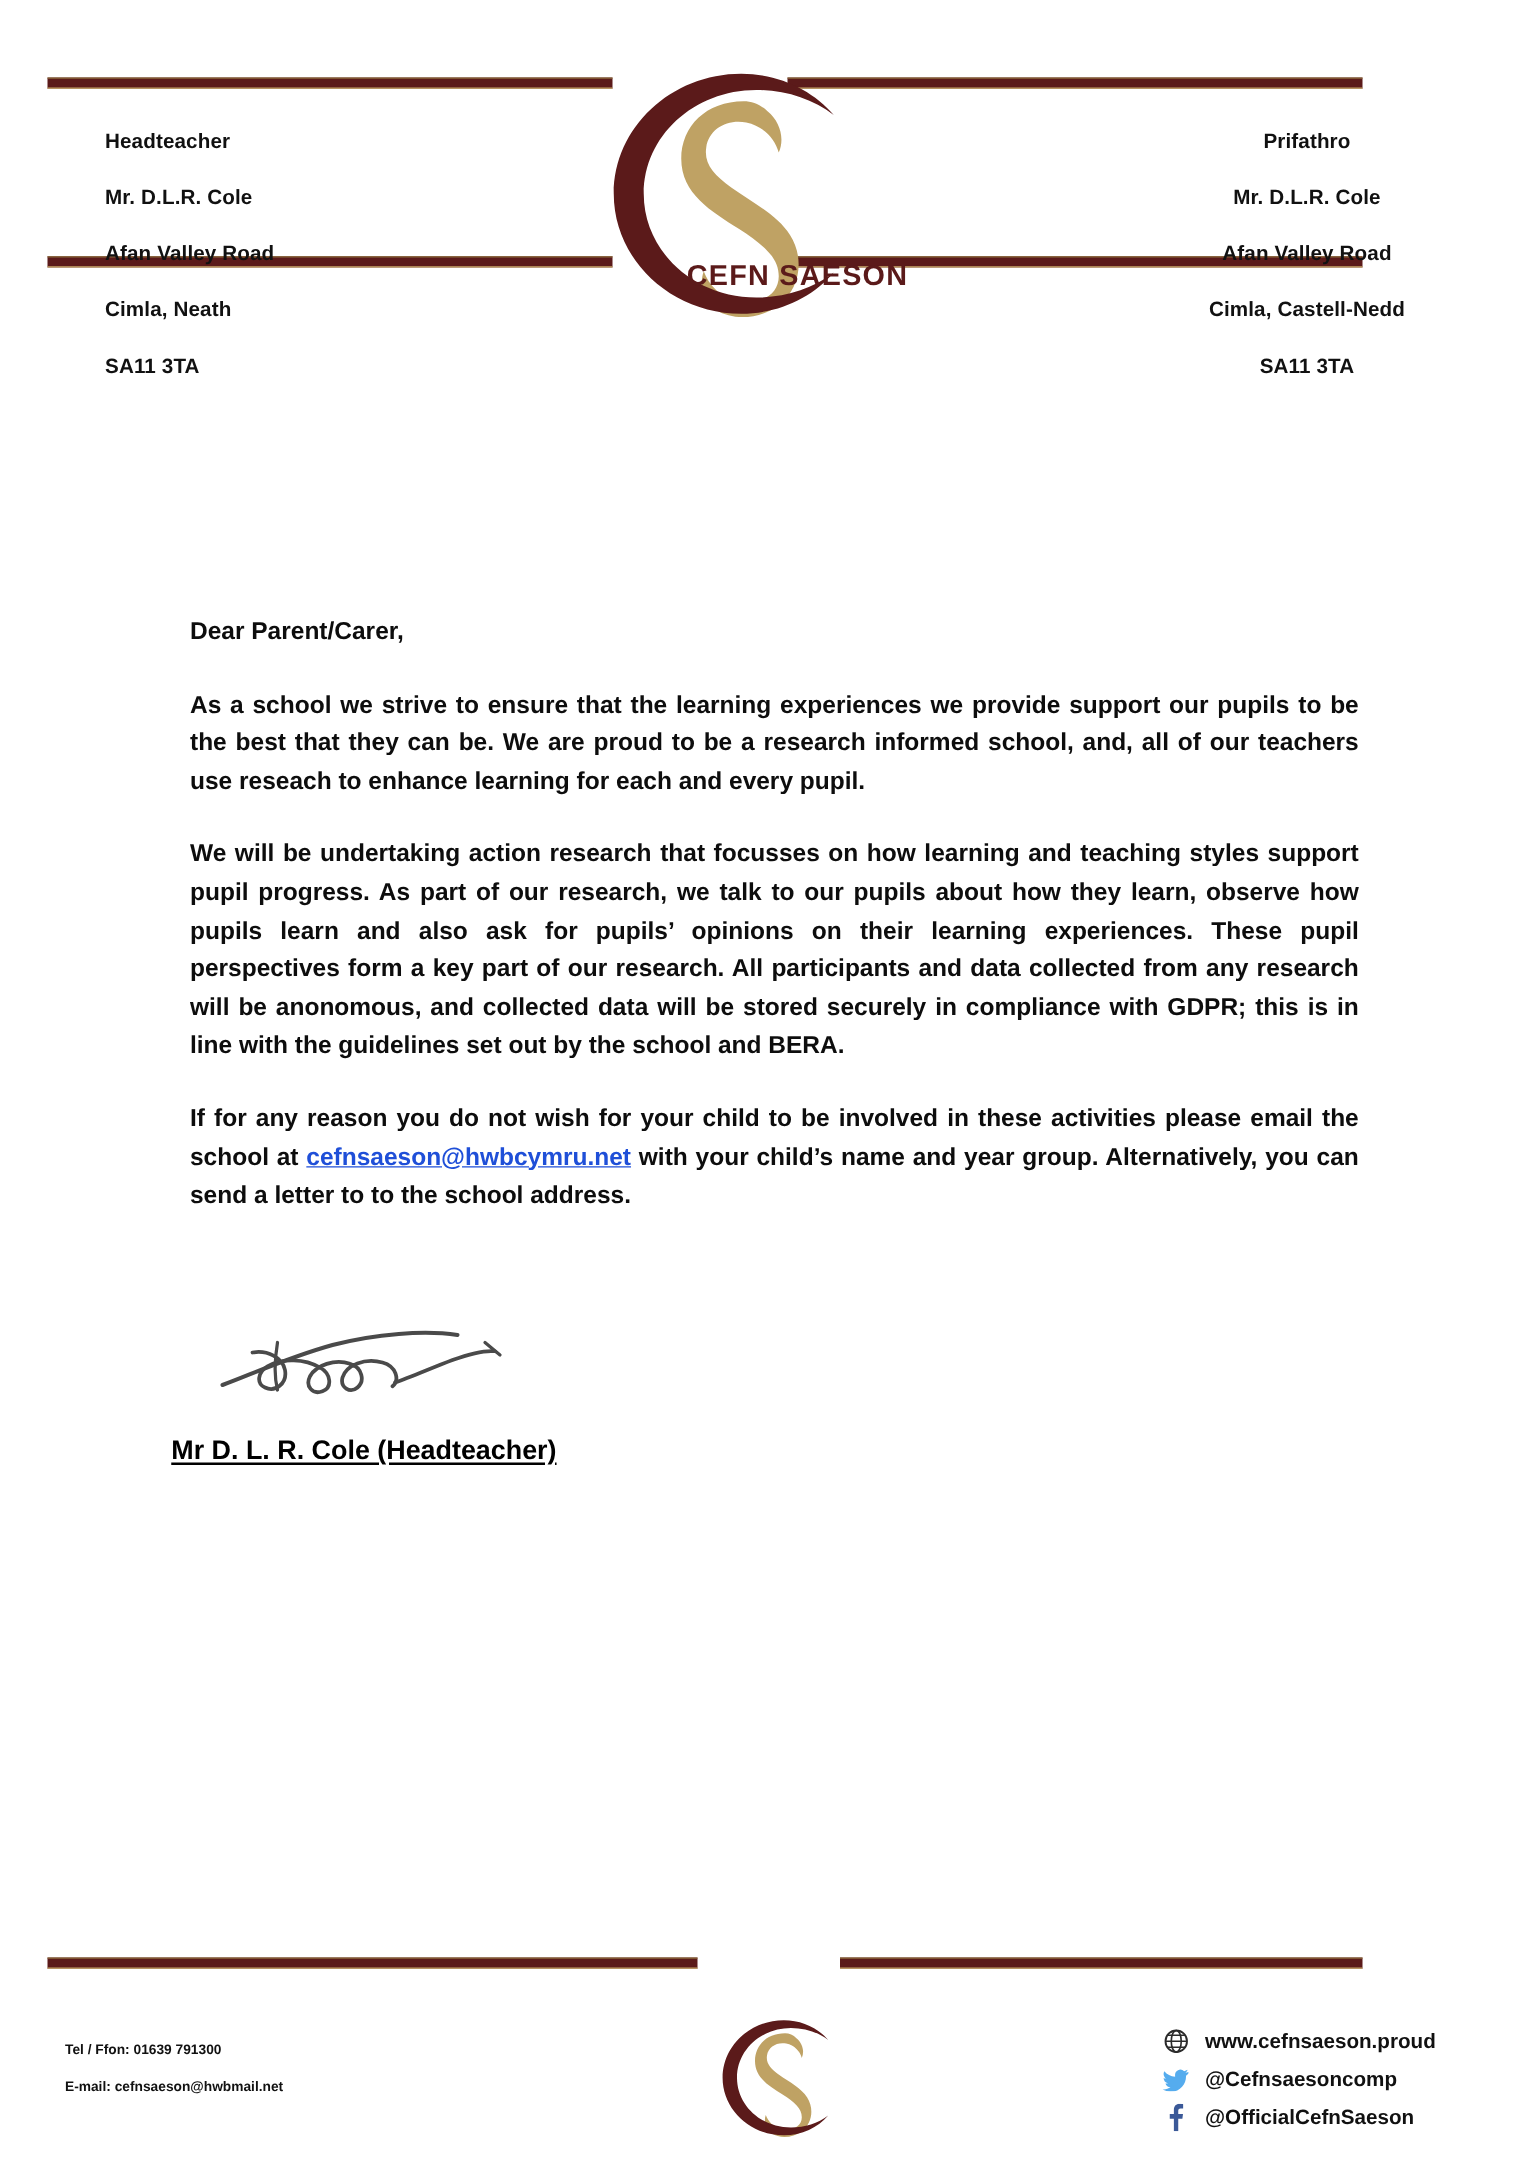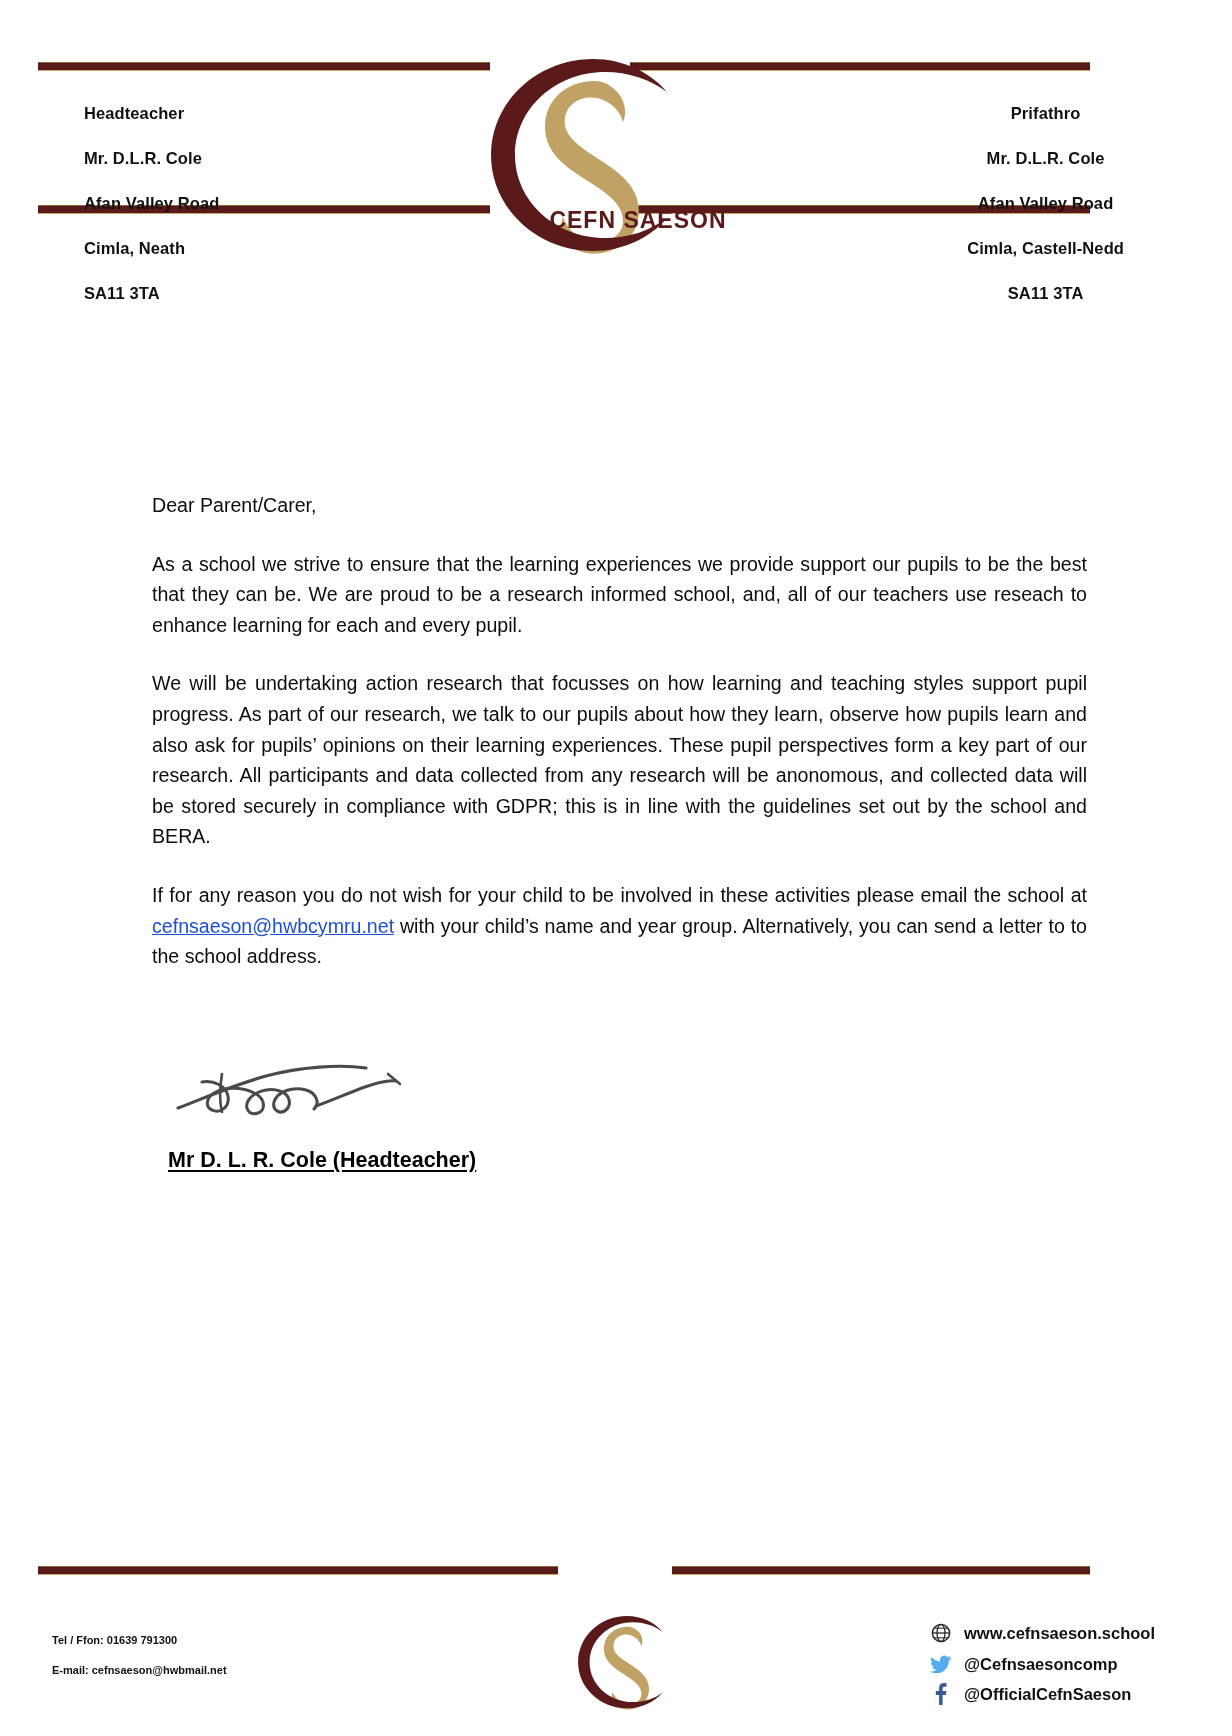--- a/index.html
+++ b/index.html
@@ -98,35 +98,36 @@
     left: 152px; top: 490px;
     width: 935px;
     font-size: 19.6px;
     line-height: 30.6px;
     color: #0d0d0d;
   }
   .body-block p {
     margin: 0 0 28px 0;
     text-align: justify;
     text-justify: inter-word;
+    font-weight: bold;
   }
   .body-block p.nojust { text-align: left; }
   .maillink {
     color: #1f4fd8;
     text-decoration: underline;
   }
 
   
   .sig-img {
     position: absolute;
     left: 170px; top: 1060px;
   }
   .sig-name {
     position: absolute;
-    left: 168px; top: 1148px;
+    left: 137px; top: 1148px;
     font-size: 21.5px;
     font-weight: bold;
     color: #000000;
     text-decoration: underline;
     text-underline-offset: 3px;
   }
   .rule-foot-left  { left: 38px;  top: 1566px; width: 520px; }
   .rule-foot-right { left: 672px; top: 1566px; width: 418px; }
 
   .foot-contact {
@@ -281,21 +282,21 @@
     <div class="soc-row">
       <span class="soc-ico">
         <svg width="20" height="20" viewBox="0 0 20 20">
           <circle cx="10" cy="10" r="8.6" fill="none" stroke="#2b2b2b" stroke-width="1.5"></circle>
           <ellipse cx="10" cy="10" rx="4" ry="8.6" fill="none" stroke="#2b2b2b" stroke-width="1.3"></ellipse>
           <line x1="1.4" y1="10" x2="18.6" y2="10" stroke="#2b2b2b" stroke-width="1.3"></line>
           <line x1="3" y1="5.2" x2="17" y2="5.2" stroke="#2b2b2b" stroke-width="1.1"></line>
           <line x1="3" y1="14.8" x2="17" y2="14.8" stroke="#2b2b2b" stroke-width="1.1"></line>
         </svg>
       </span>
-      <span>www.cefnsaeson.school</span>
+      <span>www.cefnsaeson.proud</span>
     </div>
 
     <div class="soc-row">
       <span class="soc-ico">
         <svg width="21" height="18" viewBox="0 0 24 20">
           <path d="M23.6 2.6c-.9.4-1.8.7-2.8.8 1-.6 1.8-1.5 2.1-2.7-.9.6-2 1-3.1 1.2A4.9 4.9 0 0 0 11.5 6c0 .4 0 .8.1 1.1C7.5 6.9 4 5 1.7 2.1c-.4.7-.7 1.6-.7 2.5 0 1.7.9 3.2 2.2 4.1-.8 0-1.6-.2-2.2-.6v.1c0 2.4 1.7 4.4 3.9 4.8-.4.1-.8.2-1.3.2-.3 0-.6 0-.9-.1.6 2 2.4 3.4 4.6 3.4-1.7 1.3-3.8 2.1-6.1 2.1-.4 0-.8 0-1.2-.1 2.2 1.4 4.8 2.2 7.5 2.2 9.1 0 14-7.5 14-14v-.6c1-.7 1.8-1.6 2.5-2.5z" fill="#55ACEE"></path>
         </svg>
       </span>
       <span>@Cefnsaesoncomp</span>
     </div>

